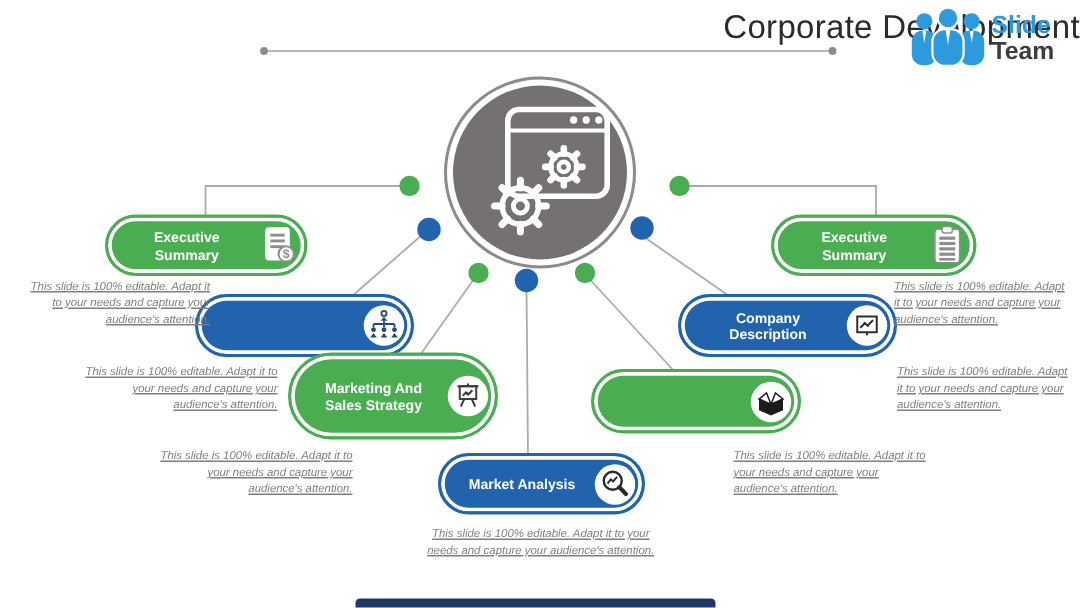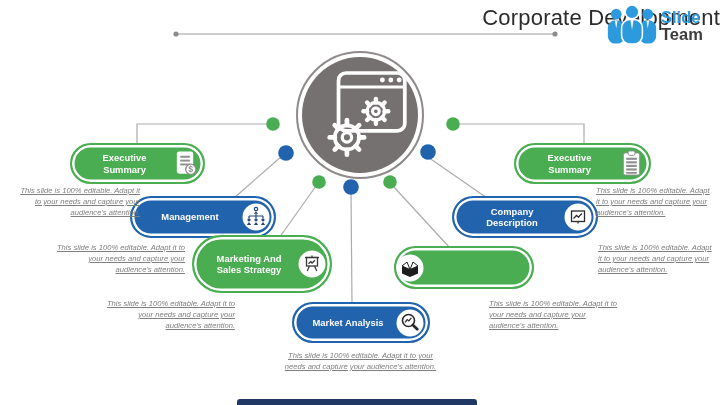--- a/index.html
+++ b/index.html
@@ -19,21 +19,21 @@
   .hub{
     position:absolute;left:296px;top:51px;width:128px;height:128px;
     border:2px solid #8f8a8a;border-radius:50%;background:#fff;box-sizing:border-box;
   }
   .hub-inner{
     position:absolute;inset:4px;background:#767171;border-radius:50%;
     display:flex;align-items:center;justify-content:center;
   }
   .pill{
     position:absolute;display:flex;align-items:center;border-radius:999px;
-    box-sizing:border-box;cursor:pointer;
+    box-sizing:border-box;cursor:pointer;justify-content:flex-end;
   }
   .pill.green{background:#4aad52;border:2.5px solid #4aad52;box-shadow:inset 0 0 0 2.5px #ffffff;}
   .pill.blue{background:#2163ad;border:2.5px solid #2163ad;box-shadow:inset 0 0 0 2.5px #ffffff;}
   .plabel{
     flex:1;text-align:center;color:#ffffff;font-weight:bold;font-size:9.4px;
     line-height:1.18;padding-left:7px;padding-right:1px;
   }
   .plabel span{display:inline-block;max-width:80px;}
   .picon{flex:0 0 auto;width:28px;height:28px;margin-right:4px;display:flex;align-items:center;justify-content:center;}
   .note{
@@ -143,21 +143,20 @@
       <rect x="8.5" y="6" width="10" height="2" fill="#8f8f8f"></rect>
       <rect x="8.5" y="10" width="10" height="2" fill="#8f8f8f"></rect>
       <rect x="8.5" y="14" width="10" height="2" fill="#8f8f8f"></rect>
       <circle cx="19.5" cy="20" r="5.3" fill="#ffffff" stroke="#8f8f8f" stroke-width="1.4"></circle>
       <text x="19.5" y="23" text-anchor="middle" font-size="8.5" font-weight="bold" fill="#8f8f8f" font-family="Liberation Sans,sans-serif">$</text>
     </svg>
   </span>
 </div>
 
 <div class="pill blue" style="left:130px;top:196px;width:146px;height:42px">
-  <span class="plabel"><span>Management</span></span>
   <span class="picon">
     <svg viewBox="0 0 28 28" width="28" height="28">
       <circle cx="14" cy="14" r="13.5" fill="#ffffff"></circle>
       <g stroke="#24477b" stroke-width="1.2" fill="none">
         <circle cx="14" cy="6" r="1.7"></circle>
         <path d="M14 10.8 V 13 M7 13 H 21 M7 13 V 15 M14 13 V 15 M21 13 V 15"></path>
       </g>
       <g fill="#24477b">
         <polygon points="11.8,10.8 14,8.2 16.2,10.8"></polygon>
         <circle cx="7" cy="16.8" r="1.6"></circle>

